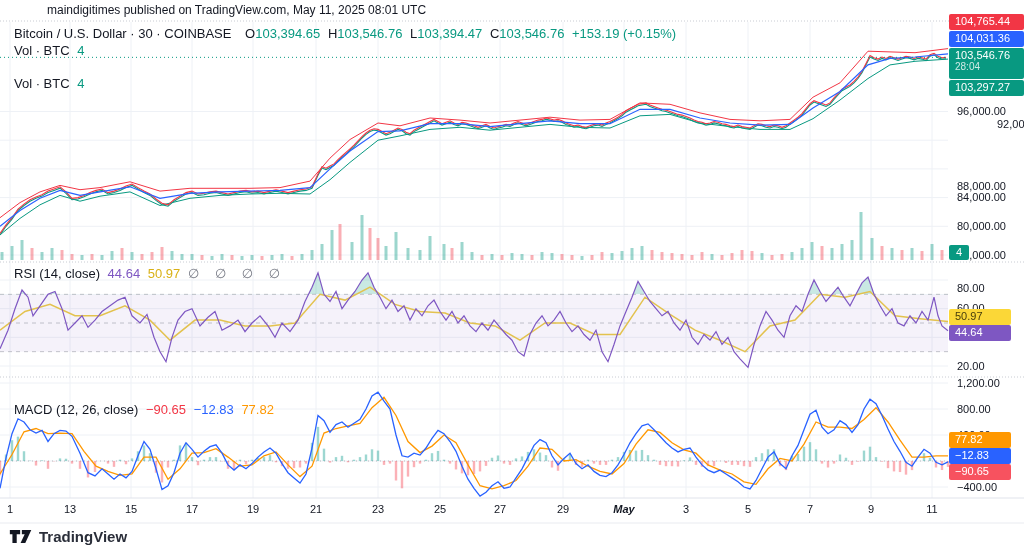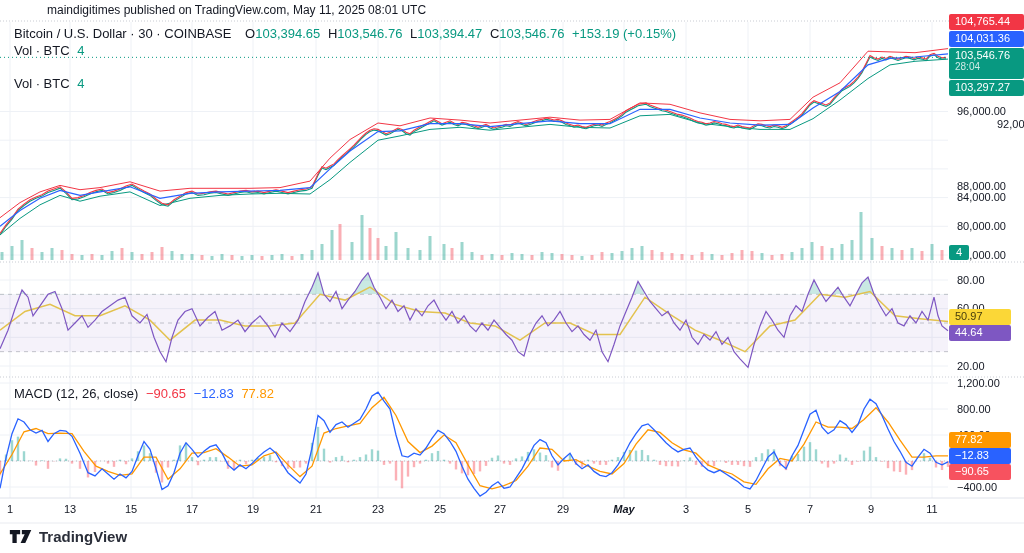--- a/index.html
+++ b/index.html
@@ -358,36 +358,42 @@
     <span>Vol · BTC</span>
     <span class="c-teal">4</span>
   </div>
 
 
   <div class="leg" style="top:76px;">
     <span>Vol · BTC</span>
     <span class="c-teal">4</span>
   </div>
 
-
-  <div class="leg" style="top:386px;">
+  <div class="leg" style="top:266px;">
+    <span>RSI (14, close)</span>
+    <span class="c-purple">44.64</span>
+    <span class="c-yellow">50.97</span>
+    <span class="c-gray">∅ ∅ ∅ ∅</span>
+  </div>
+
+  <div class="leg" style="top:402px;">
     <span>MACD (12, 26, close)</span>
     <span class="c-red">−90.65</span>
     <span class="c-blue">−12.83</span>
     <span class="c-orange">77.82</span>
   </div>
 
   <div class="overlay" id="right-axis" style="pointer-events:none;">
       <div class="axis-label" style="top: 105px;">96,000.00</div>
       <div class="axis-label" style="top: 118px; margin-left: 40px;">92,000.00</div>
       <div class="axis-label" style="top: 162px; margin-top: 18px;">88,000.00</div>
       <div class="axis-label" style="top: 191px;">84,000.00</div>
       <div class="axis-label" style="top: 220px;">80,000.00</div>
       <div class="axis-label" style="top: 249px;">76,000.00</div>
-      <div class="axis-label" style="top: 274px;">80.00</div>
+      <div class="axis-label" style="top: 282px;">80.00</div>
       <div class="axis-label" style="top: 302px;">60.00</div>
       <div class="axis-label" style="top: 331px;">40.00</div>
       <div class="axis-label" style="top: 360px;">20.00</div>
       <div class="axis-label" style="top: 377px;">1,200.00</div>
       <div class="axis-label" style="top: 403px;">800.00</div>
       <div class="axis-label" style="top: 429px;">400.00</div>
       <div class="axis-label" style="top: 455px;">0.00</div>
       <div class="axis-label" style="top: 481px;">−400.00</div>
     </div>
   <div class="overlay" id="time-axis" style="pointer-events:none;">

